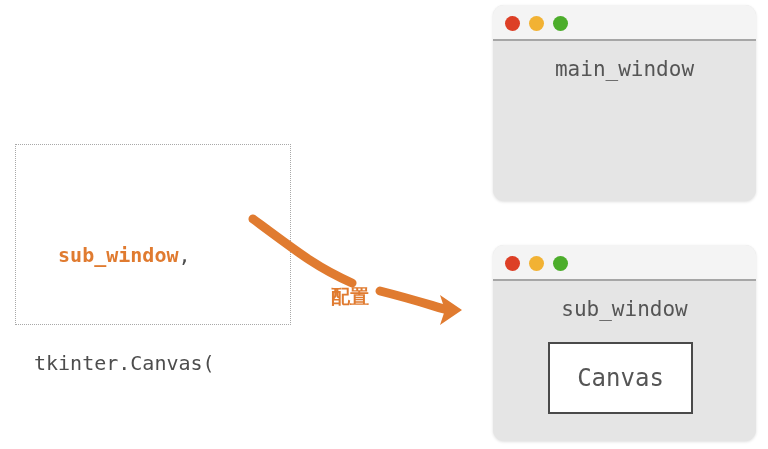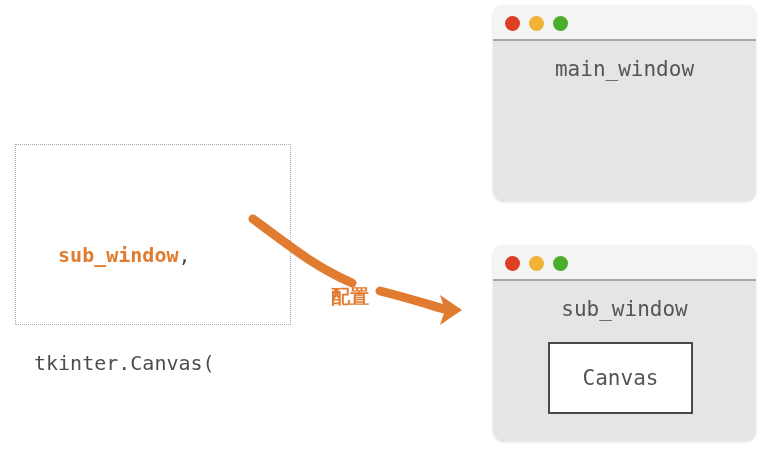--- a/index.html
+++ b/index.html
@@ -135,21 +135,21 @@
     border: 2px solid #4a4a4a;
   }
   #canvas-rect-label {
     position: absolute;
     left: 0;
     right: 0;
     top: 50%;
     transform: translateY(-50%);
     text-align: center;
     font-family: "DejaVu Sans Mono", monospace;
-    font-size: 21px;
+    font-size: 24px;
     color: #555555;
     white-space: nowrap;
   }
 </style>
 </head>
 <body>
 
 <div id="code-block">
   <div id="code-lines">
     <div class="code-line"><span class="code-indent"></span><span class="tok-arg">sub_window</span><span class="tok-punct">,</span></div>

